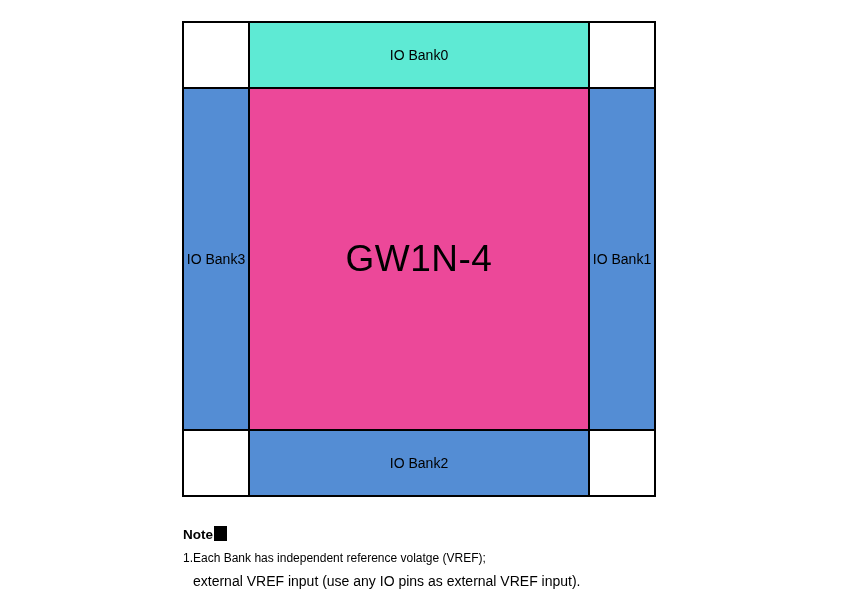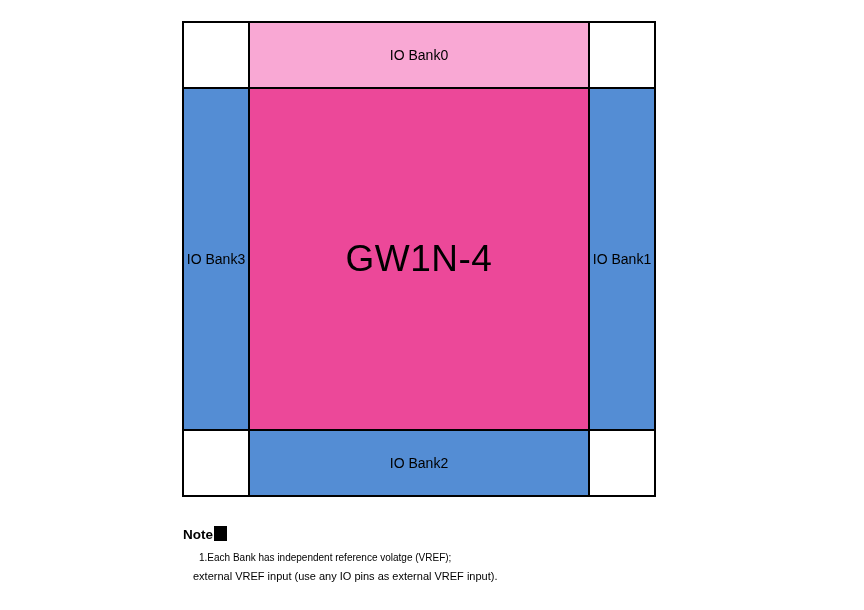--- a/index.html
+++ b/index.html
@@ -71,39 +71,39 @@
   }
   .tofu {
     display: inline-block;
     width: 13px;
     height: 15px;
     background: #000000;
     margin-left: 1px;
     margin-top: -3px;
   }
   .note-line {
-    font-size: 10px;
-    margin: 0 0 9px 16px;
+    font-size: 12px;
+    margin: 0 0 9px 0;
     line-height: 1.1;
   }
   .note-cont {
-    font-size: 11px;
+    font-size: 14px;
     margin: -3px 0 0 10px;
     line-height: 1.45;
   }
 </style>
 </head>
 <body>
 
 <div class="page">
 
   <div class="figure">
 
     <div class="cell"></div>
-    <div class="cell bank" style="background: #f9a8d4;">
+    <div class="cell bank" style="background: #5eead4;">
       <span>IO Bank0</span>
     </div>
     <div class="cell"></div>
 
     <div class="cell bank vert" style="background: rgb(84, 141, 212);">
       <span>IO Bank3</span>
     </div>
     <div class="cell core">
       <span>GW1N-4</span>
     </div>

